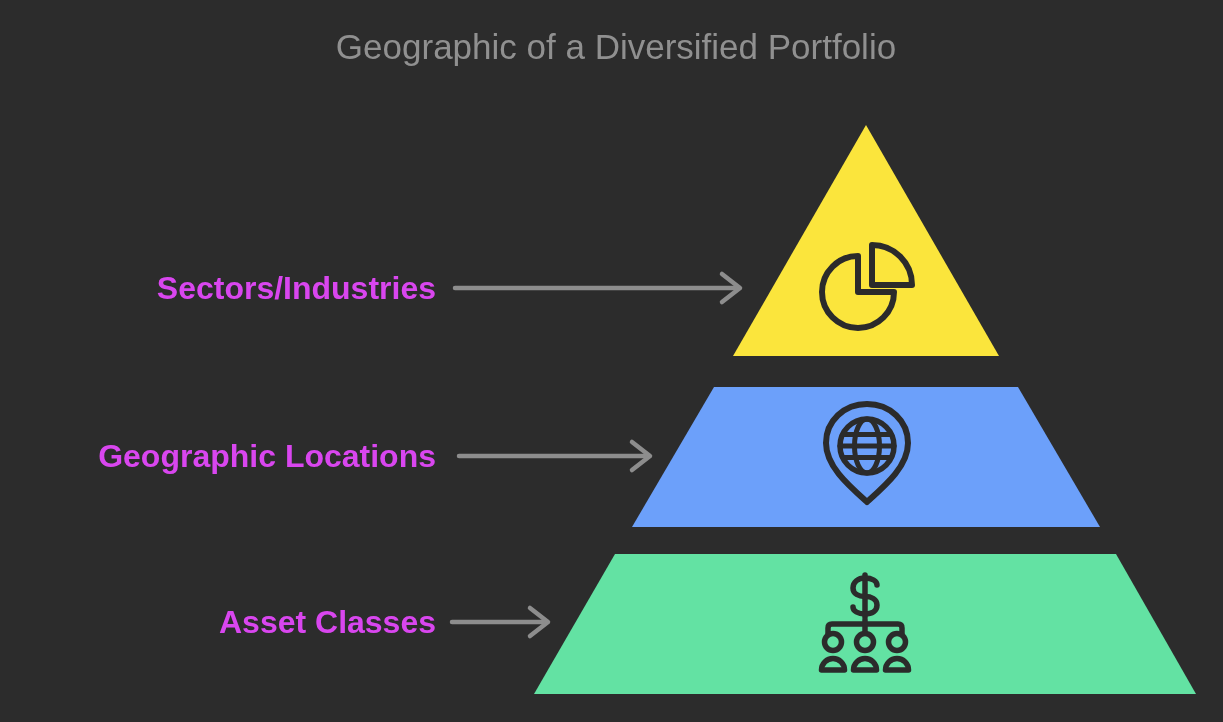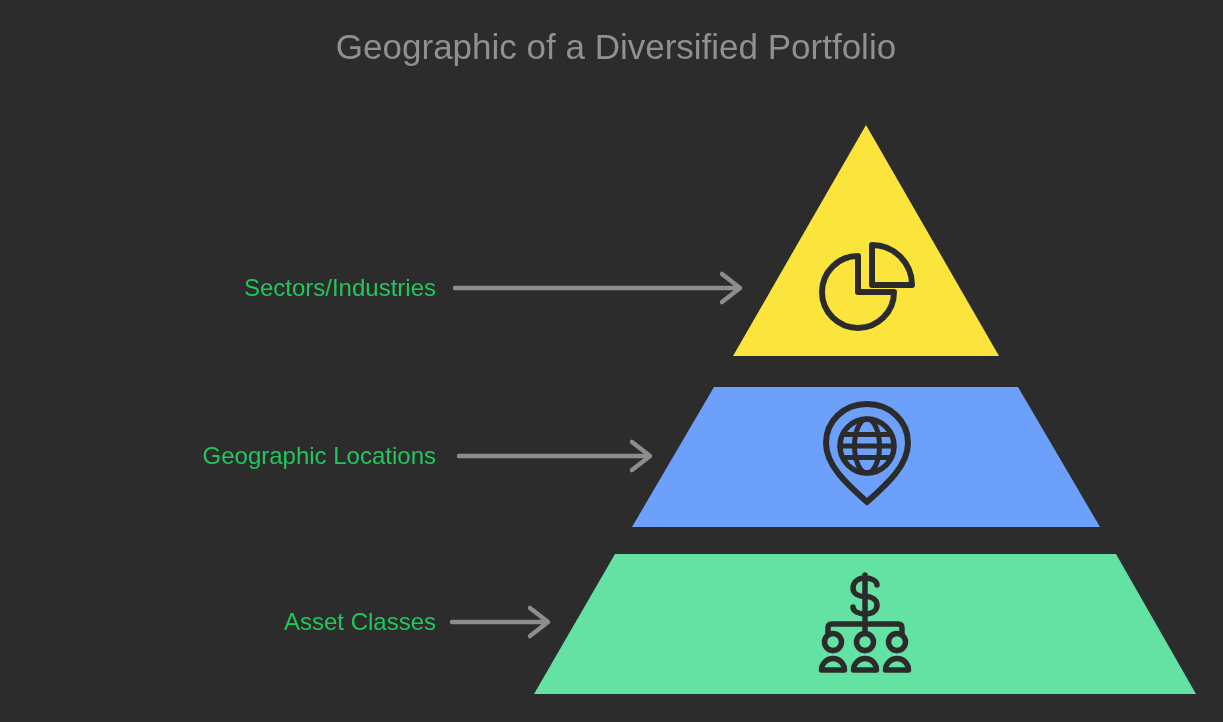--- a/index.html
+++ b/index.html
@@ -20,23 +20,23 @@
     font-size: 35px;
     font-weight: 400;
     color: #909090;
     white-space: nowrap;
   }
   .scene { position: absolute; left: 0; top: 0; }
   .label {
     position: absolute;
     right: 787px;
     transform: translateY(-50%);
-    font-size: 24px;
-    font-weight: 400;
-    color: #22c55e;
+    font-size: 32px;
+    font-weight: 700;
+    color: #d946ef;
     white-space: nowrap;
   }
   .label-1 { top: 288px; }
   .label-2 { top: 456px; }
   .label-3 { top: 622px; }
 </style>
 </head>
 <body style="background: rgb(44, 44, 44);">
 
 <div class="canvas">

